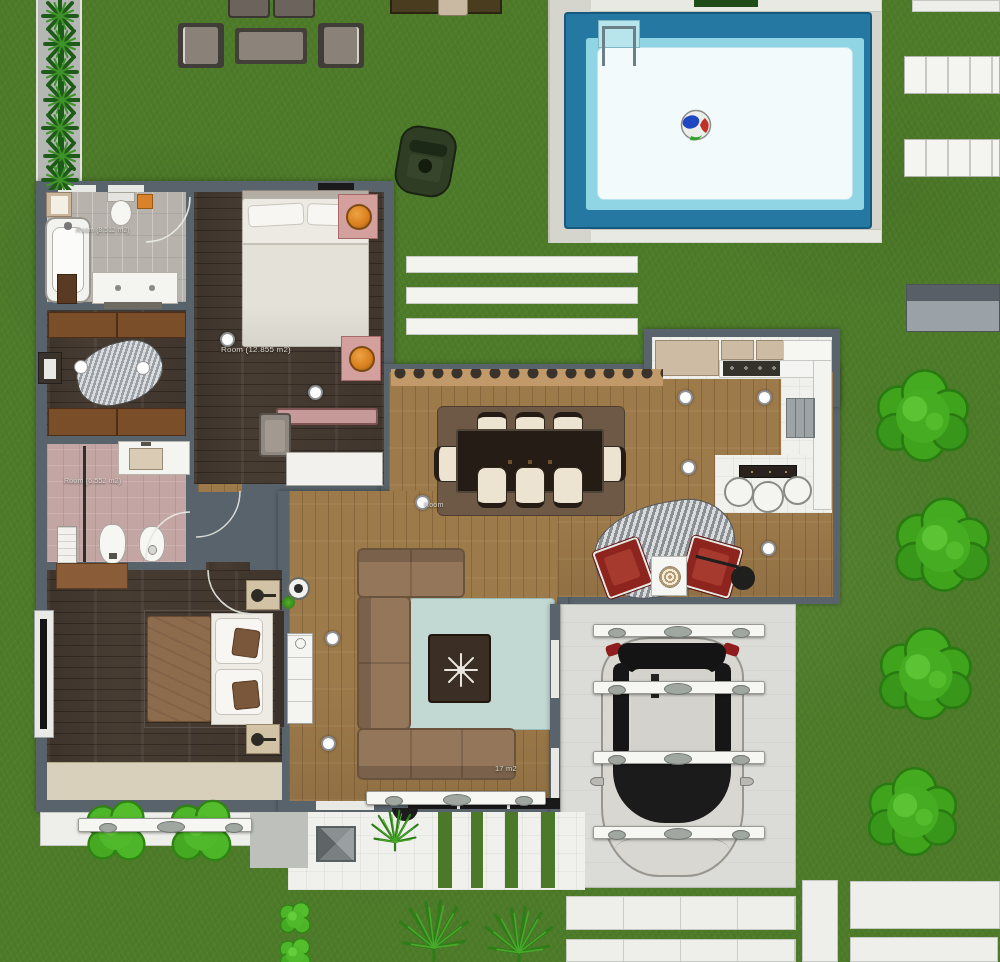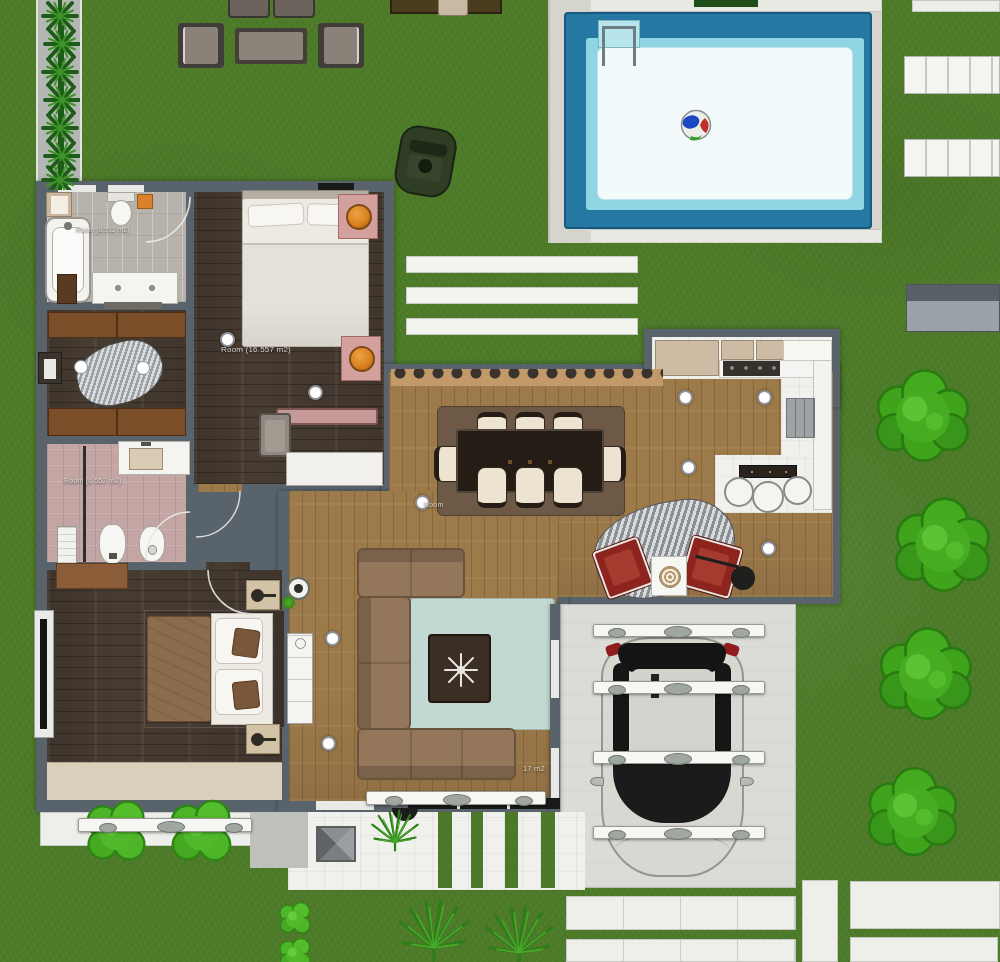--- a/index.html
+++ b/index.html
@@ -341,25 +341,25 @@
   </div>
   <div class="o" style="left:685px;top:541px;width:52px;height:52px;background:#8e241e;border:2.5px solid #e8e8e4;outline:1px solid #5f1712;border-radius:4px;transform:rotate(16deg);">
     <div class="o" style="left:8px;top:8px;width:31px;height:32px;background:#a63a2e;border-radius:3px;"></div>
   </div>
   <div class="o" style="left:651px;top:556px;width:36px;height:40px;background:#f6f6f3;border:1px solid #b9b9b4;">
     <div class="o" style="left:7px;top:9px;width:22px;height:22px;border-radius:50%;border:1px solid #8a7a5c;background:repeating-radial-gradient(circle,#b59a72 0 2px,#f3ead8 2px 4px);"></div>
   </div>
   <div class="o" style="left:694px;top:560px;width:44px;height:12px;border-top:3px solid #1f1f1d;transform:rotate(14deg);"></div>
   <div class="o" style="left:731px;top:566px;width:24px;height:24px;background:#1f1f1d;border-radius:50%;"></div>
 
-  <div class="lbl" style="left:221px;top:345px;">Room (16.557 m2)</div>
+  <div class="lbl" style="left:221px;top:345px;">Room (12.855 m2)</div>
   <div class="lbl" style="left:76px;top:226px;font-size:6.5px;">Room (8.512 m2)</div>
   <div class="lbl" style="left:64px;top:477px;font-size:7px;">Room (6.552 m2)</div>
   <div class="lbl" style="left:424px;top:501px;font-size:7px;">Room</div>
-  <div class="lbl" style="left:495px;top:764px;font-size:7.5px;margin-left:28px;">17 m2</div>
+  <div class="lbl" style="left:495px;top:764px;font-size:7.5px;">17 m2</div>
 
   <div class="dot" style="left:220px;top:332px;"></div>
   <div class="dot" style="left:308px;top:385px;"></div>
   <div class="dot" style="left:415px;top:495px;"></div>
   <div class="dot" style="left:678px;top:390px;"></div>
   <div class="dot" style="left:757px;top:390px;"></div>
   <div class="dot" style="left:681px;top:460px;"></div>
   <div class="dot" style="left:761px;top:541px;"></div>
   <div class="dot" style="left:325px;top:631px;"></div>
   <div class="dot" style="left:321px;top:736px;"></div>

